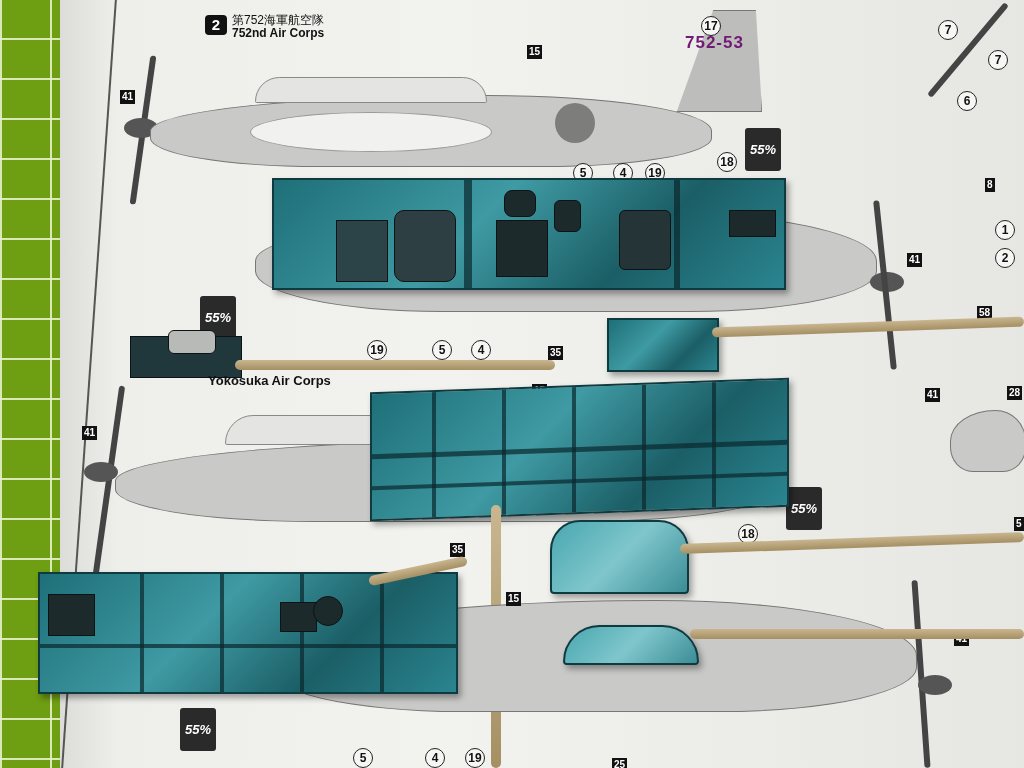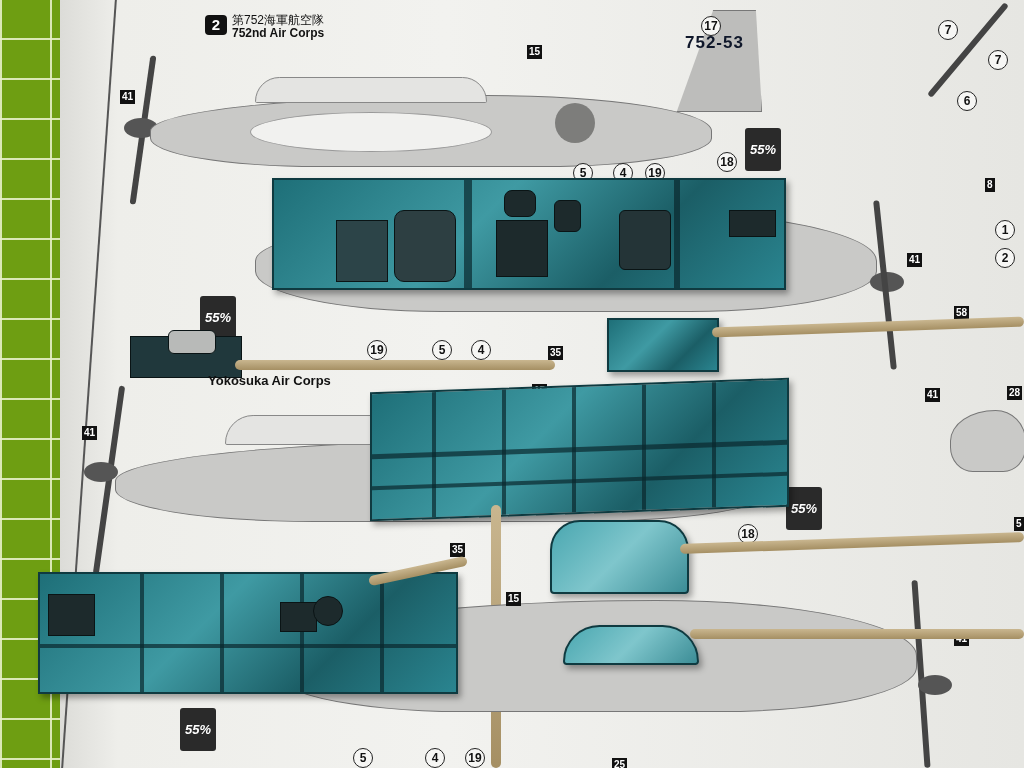--- a/index.html
+++ b/index.html
@@ -21,21 +21,21 @@
   .rib{position:absolute;background:rgba(10,40,45,.7);}
   .stick{position:absolute;height:10px;background:linear-gradient(180deg,#c9b68f,#a58f63);border-radius:5px;}
   .stick.v{width:10px;height:auto;}
   .tag{position:absolute;font-weight:bold;font-size:10px;}
   .sq{background:#111;color:#fff;padding:0 2px;line-height:14px;}
   .circ{width:18px;height:18px;border:1.5px solid #222;border-radius:50%;background:#f6f6f4;color:#111;text-align:center;line-height:18px;font-size:12px;}
   .pct{position:absolute;background:#2a2a2a;color:#fff;font-weight:bold;font-style:italic;font-size:13px;padding:14px 5px;border-radius:3px;}
   .title-jp{position:absolute;font-size:12px;color:#111;}
   .title-en{position:absolute;font-size:12px;font-weight:bold;color:#111;}
   .badge{position:absolute;width:22px;height:20px;background:#111;color:#fff;font-weight:bold;font-size:15px;text-align:center;line-height:20px;border-radius:4px;}
-  .tailcode{position:absolute;color:#0f172a;font-weight:bold;font-size:17px;letter-spacing:1px;text-align:right;}
+  .tailcode{position:absolute;color:#701a75;font-weight:bold;font-size:17px;letter-spacing:1px;text-align:right;}
   .blk{position:absolute;background:#1d2a2c;border:1px solid #0a1415;}
 </style>
 </head>
 <body>
 
 <div class="mat"></div>
 <div class="paper"></div>
 <div class="paper-edge"></div>
 
 <div class="badge" style="left:205px;top:15px;">2</div>
@@ -70,21 +70,21 @@
 
 <div class="plane" style="left:255px;top:210px;width:620px;height:100px;"></div>
 <div class="spinner" style="left:870px;top:272px;"></div>
 <div class="prop" style="left:882px;top:200px;height:170px;transform:rotate(-6deg);"></div>
 <div class="tag sq" style="left:907px;top:253px;">41</div>
 <div class="pct" style="left:200px;top:296px;">55%</div>
 <div class="tag circ" style="left:367px;top:340px;">19</div>
 <div class="tag circ" style="left:432px;top:340px;">5</div>
 <div class="tag circ" style="left:471px;top:340px;">4</div>
 <div class="tag sq" style="left:548px;top:346px;">35</div>
-<div class="tag sq" style="left:954px;top:306px;">58</div>
+<div class="tag sq" style="left:977px;top:306px;">58</div>
 <div class="tag sq" style="left:1007px;top:362px;margin-top:24px;">28</div>
 
 <div class="part" style="left:272px;top:178px;width:510px;height:108px;">
   <div class="rib" style="left:190px;top:0;width:8px;height:108px;"></div>
   <div class="rib" style="left:400px;top:0;width:6px;height:108px;"></div>
   <div class="blk" style="left:62px;top:40px;width:50px;height:60px;background:#2c4448;"></div>
   <div class="blk" style="left:120px;top:30px;width:60px;height:70px;border-radius:10px;background:#2d3f42;"></div>
   <div class="blk" style="left:222px;top:40px;width:50px;height:55px;"></div>
   <div class="blk" style="left:230px;top:10px;width:30px;height:25px;border-radius:8px;"></div>
   <div class="blk" style="left:280px;top:20px;width:25px;height:30px;border-radius:6px;"></div>

